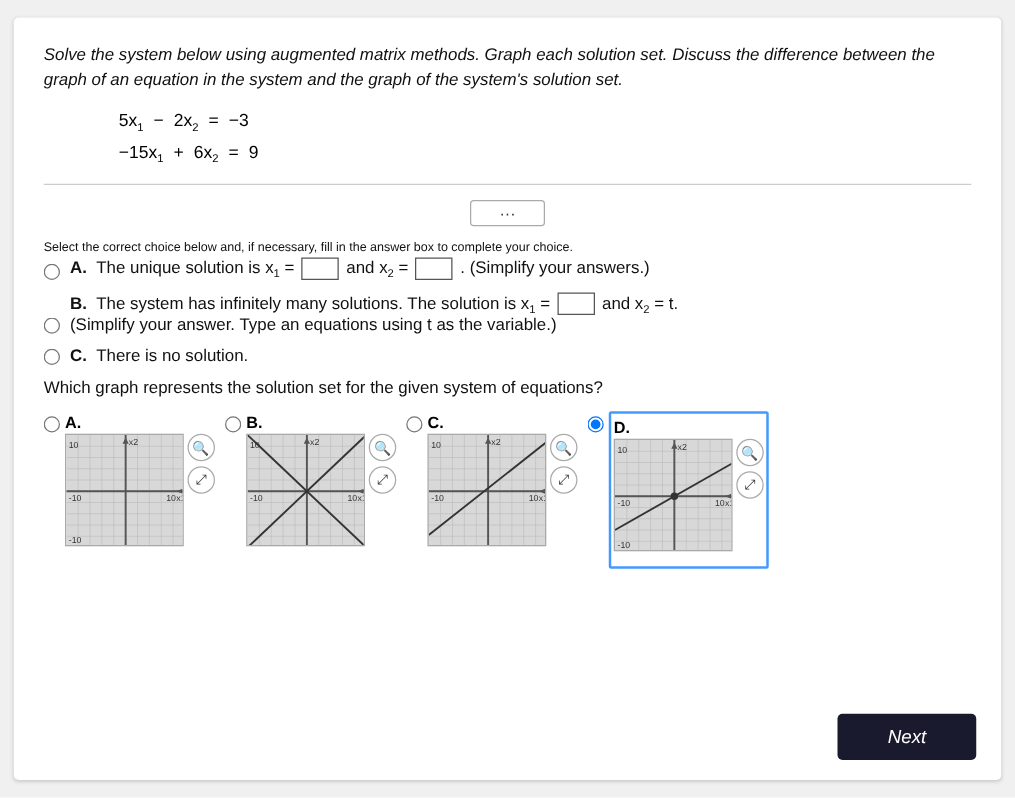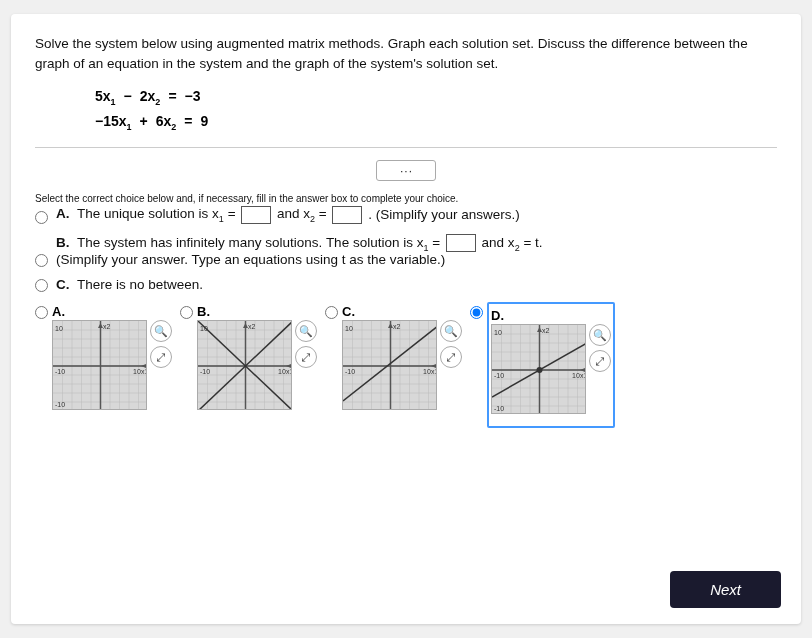--- a/index.html
+++ b/index.html
@@ -19,26 +19,26 @@
       border-radius: 4px;
       padding: 20px 24px 16px 24px;
       position: relative;
       box-shadow: 0 1px 3px rgba(0,0,0,0.15);
     }
     .problem-text {
       font-size: 13.5px;
       line-height: 1.5;
       color: #111;
       margin-bottom: 10px;
+      font-style: italic;
     }
     .equations {
       margin: 8px 0 8px 60px;
       font-size: 14px;
       line-height: 1.7;
-      font-weight: bold;
     }
     .eq-row {
       display: flex;
       gap: 4px;
       align-items: center;
     }
     hr.divider {
       border: none;
       border-top: 1px solid #ccc;
       margin: 12px 0;
@@ -219,24 +219,25 @@
       <span> and x<sub>2</sub> = t.</span>
       <br>
       <span>(Simplify your answer. Type an equations using t as the variable.)</span>
     </div>
   </div>
 
   <div class="choice">
     <input type="radio" name="answer" style="">
     <div>
       <span class="choice-label">C.</span>
-      <span>There is no between.</span>
-    </div>
-  </div>
-
+      <span>There is no solution.</span>
+    </div>
+  </div>
+
+  <div class="graph-question">Which graph represents the solution set for the given system of equations?</div>
 
   <div class="graphs-row">
 
     <div class="graph-option">
       <input type="radio" name="graph" style="">
       <div>
         <span class="graph-option-label">A.</span>
         <div class="graph-container">
           <div class="graph-img">
             <svg class="graph-svg" viewBox="0 0 95 90">

